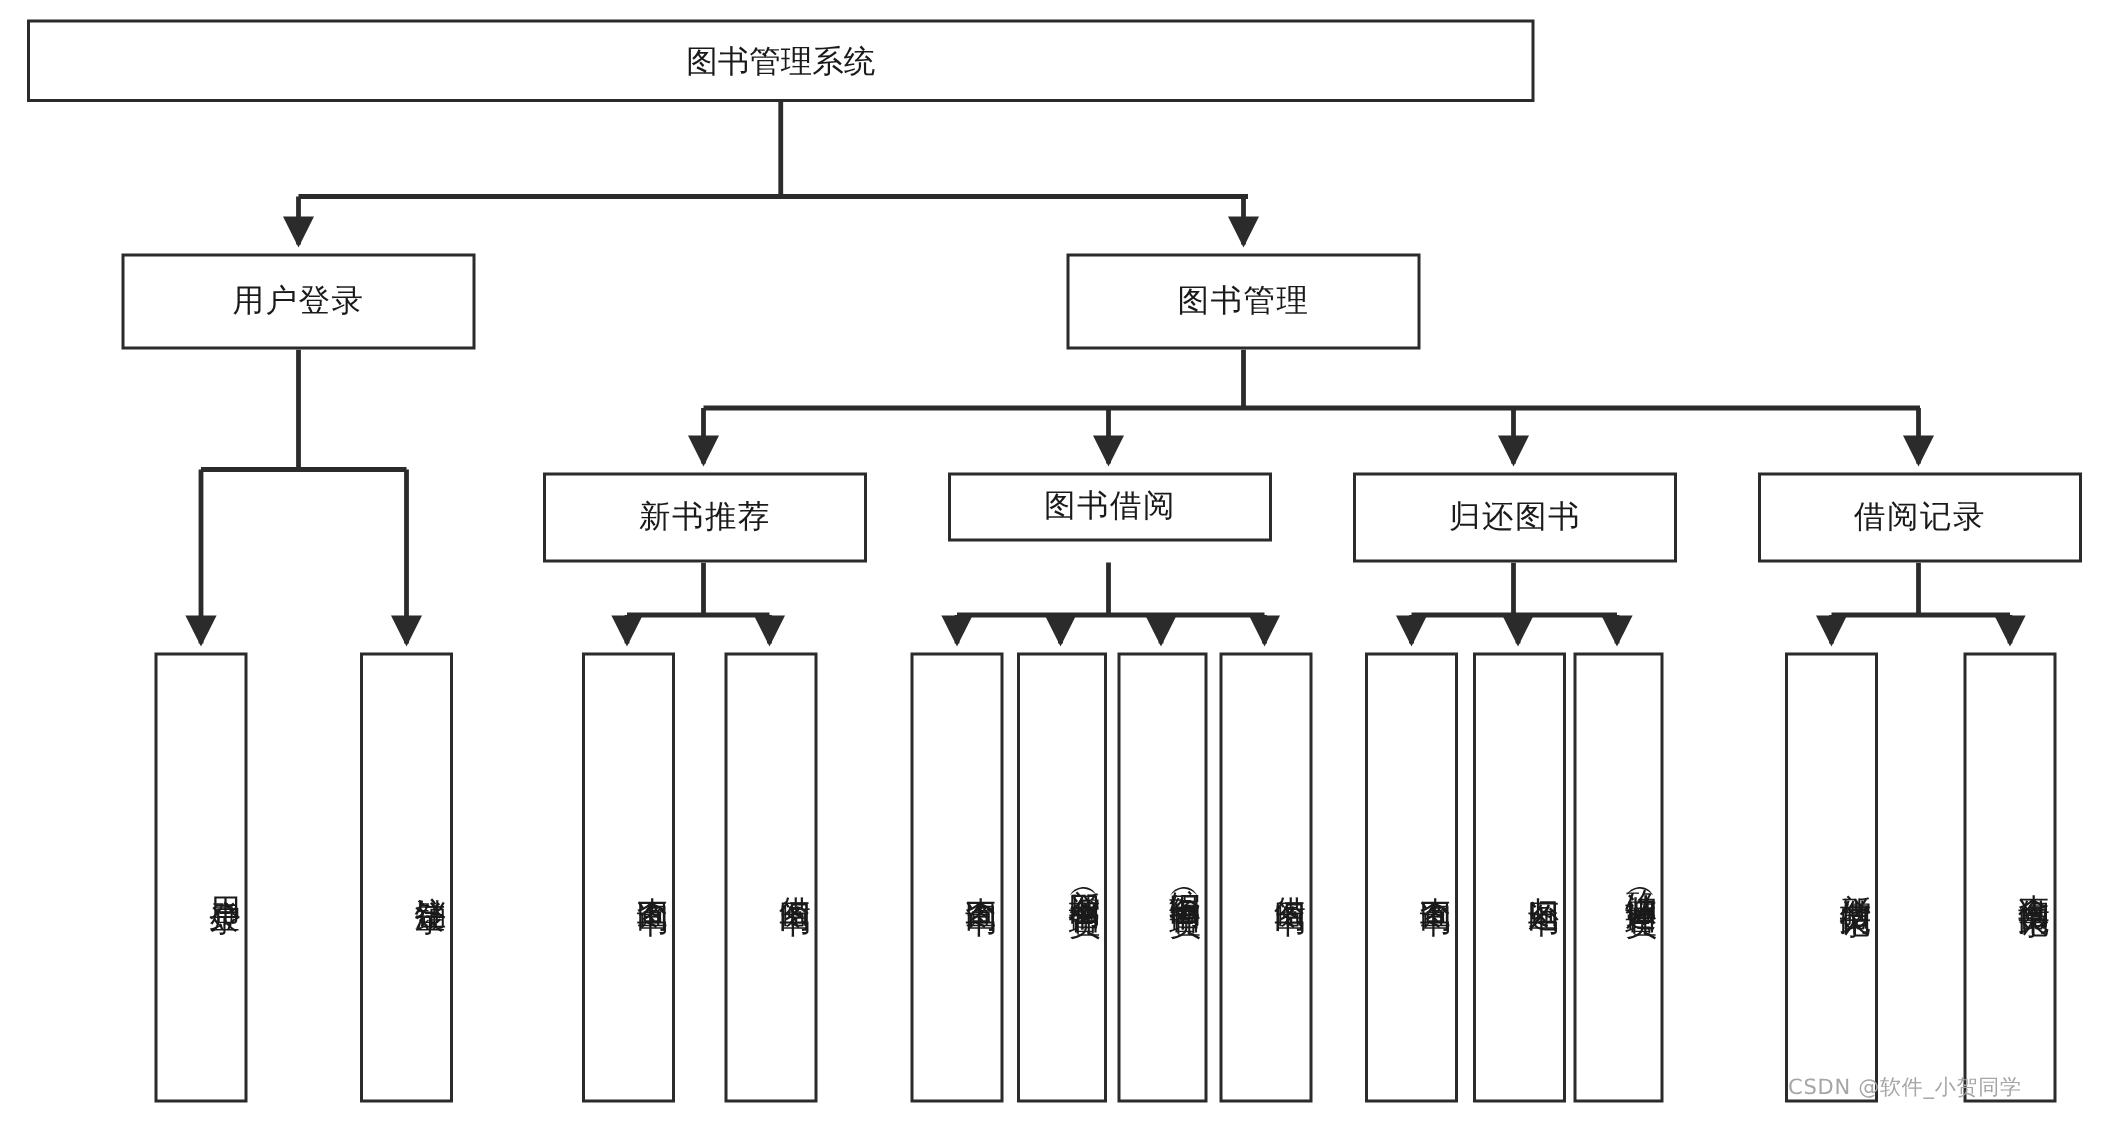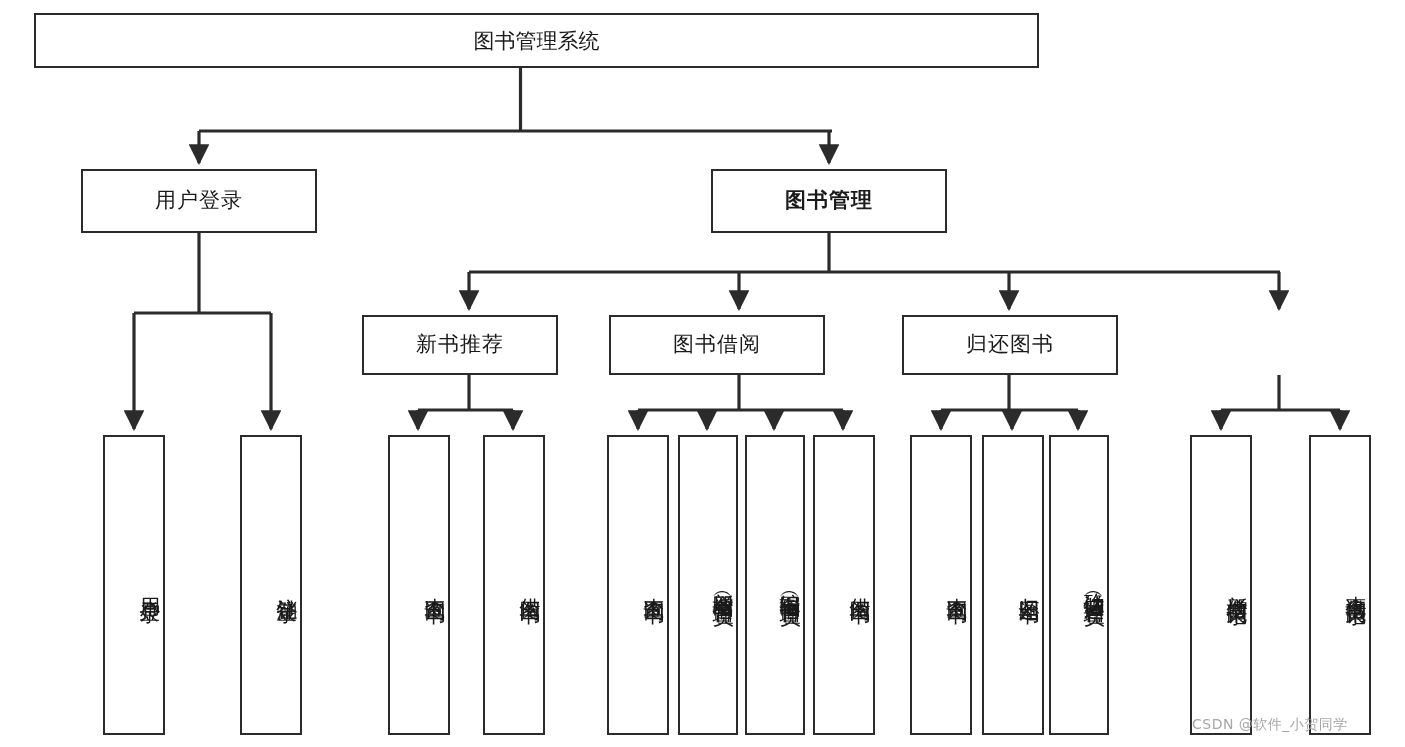--- a/index.html
+++ b/index.html
@@ -120,28 +120,29 @@
       <path d="M 1012 410 L 1012 429" marker-end="url(#arrow)"></path>
       <path d="M 1078 410 L 1078 429" marker-end="url(#arrow)"></path>
 
       <path d="M 1279 375 L 1279 410"></path>
       <path d="M 1221 410 L 1340 410"></path>
       <path d="M 1221 410 L 1221 429" marker-end="url(#arrow)"></path>
       <path d="M 1340 410 L 1340 429" marker-end="url(#arrow)"></path>
     </g>
   </svg>
 
-  <div class="node root" style="left:18px;top:13px;width:1005px;height:55px;margin-left:16px;">图书管理系统</div>
+  <div class="node root" style="left:18px;top:13px;width:1005px;height:55px;">图书管理系统</div>
 
   <div class="node h" style="left:81px;top:169px;width:236px;height:64px;">用户登录</div>
-  <div class="node h" style="left:711px;top:169px;width:236px;height:64px;font-weight:bold;">图书管理</div>
+  <div class="node h" style="left:711px;top:169px;width:236px;height:64px;">图书管理</div>
 
-  <div class="node h" style="left:362px;top:315px;width:196px;height:60px;">新书推荐</div>
-  <div class="node h" style="left:609px;top:315px;width:216px;height:60px;">图书借阅</div>
+  <div class="node h" style="left:362px;top:315px;width:216px;height:60px;">新书推荐</div>
+  <div class="node h" style="left:632px;top:315px;width:216px;height:46px;">图书借阅</div>
   <div class="node h" style="left:902px;top:315px;width:216px;height:60px;">归还图书</div>
+  <div class="node h" style="left:1172px;top:315px;width:216px;height:60px;">借阅记录</div>
 
   <div class="node v" style="left:103px;top:435px;width:62px;height:300px;">
     <span class="vtxt">用户登录</span>
   </div>
   <div class="node v" style="left:240px;top:435px;width:62px;height:300px;">
     <span class="vtxt">注销登录</span>
   </div>
   <div class="node v" style="left:388px;top:435px;width:62px;height:300px;">
     <span class="vtxt">查询图书</span>
   </div>

